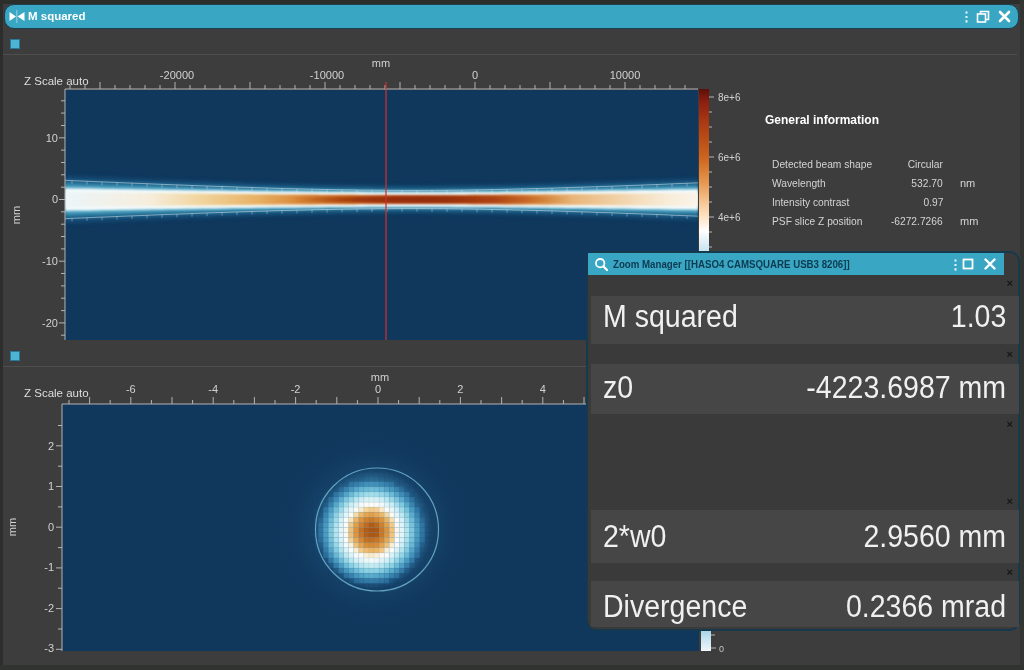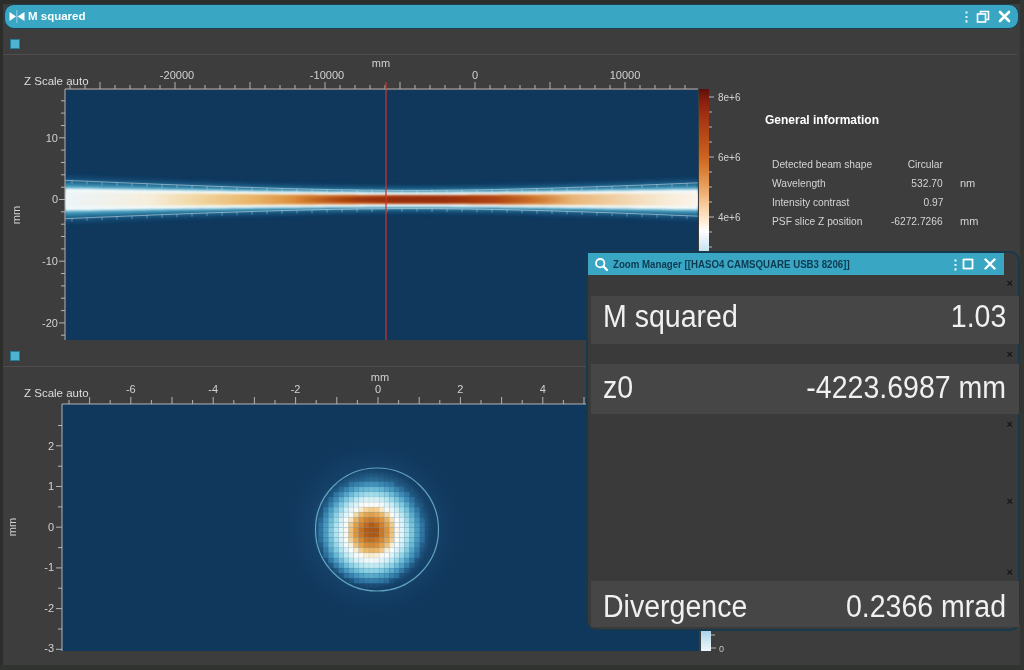--- a/index.html
+++ b/index.html
@@ -949,19 +949,23 @@
         <span class="zl" style="top:calc(50% + -2px)">M squared</span>
         <span class="zv" style="top:calc(50% + -2px)">1.03</span>
       </div>
 <div class="xrow" style="top:95.5px">×</div>
 <div class="zrow" style="top:111px;height:50px">
         <span class="zl" style="top:calc(50% + 0px)">z0</span>
         <span class="zv" style="top:calc(50% + 0px)">-4223.6987 mm</span>
       </div>
 <div class="xrow" style="top:165.5px">×</div>
 <div class="xrow" style="top:242.5px">×</div>
+<div class="zrow" style="top:257px;height:53px">
+        <span class="zl" style="top:calc(50% + 1.5px)">2*w0</span>
+        <span class="zv" style="top:calc(50% + 1.5px)">2.9560 mm</span>
+      </div>
 <div class="xrow" style="top:314px">×</div>
 <div class="zrow" style="top:328px;height:45.5px">
         <span class="zl" style="top:calc(50% + 4.7px)">Divergence</span>
         <span class="zv" style="top:calc(50% + 4.7px)">0.2366 mrad</span>
       </div>
 
 </div>
 </div>
 </body></html>

